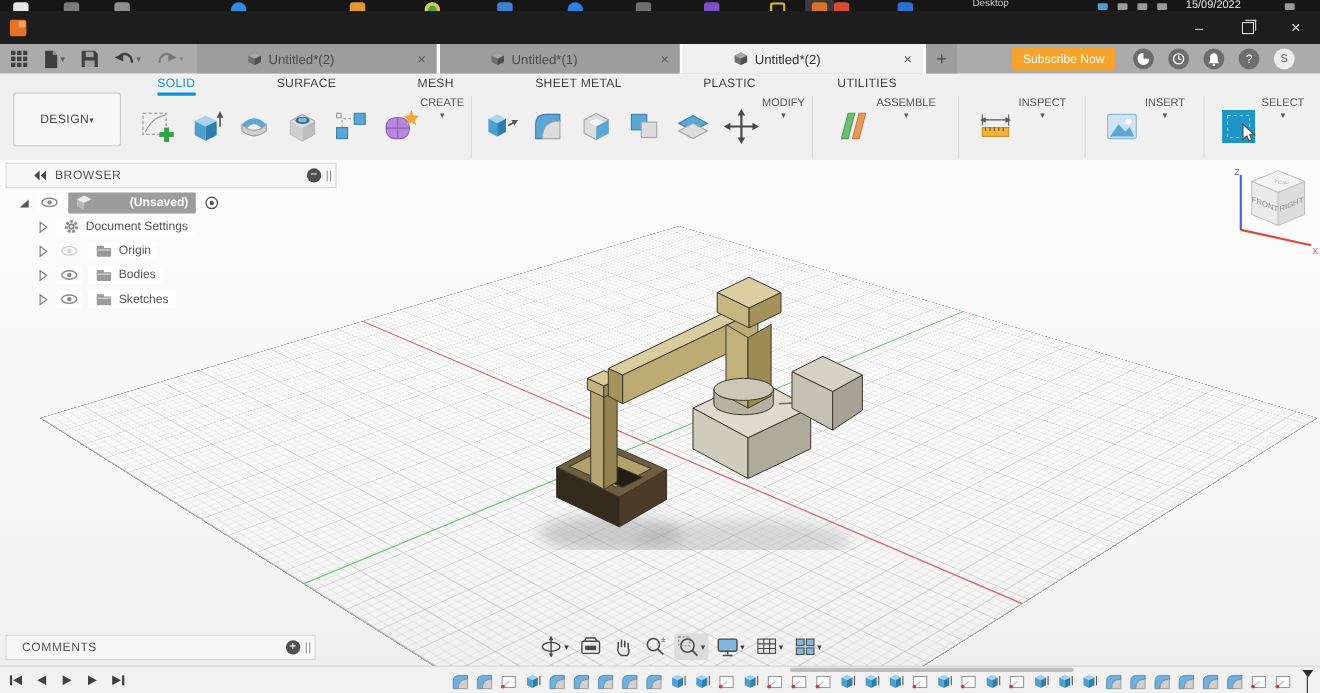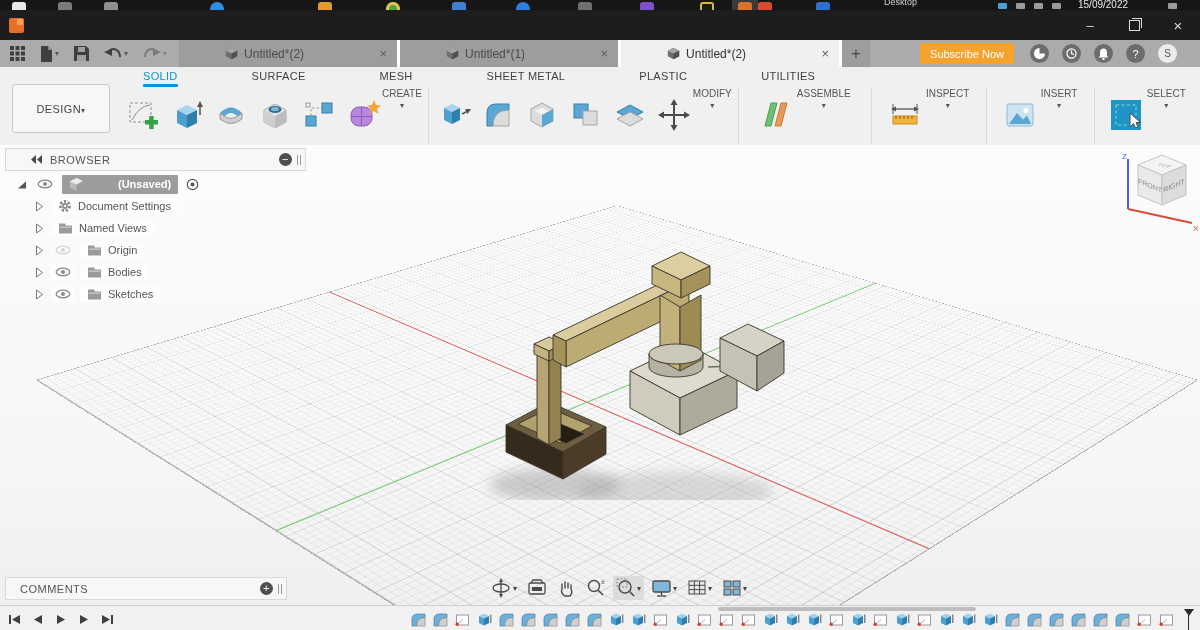--- a/index.html
+++ b/index.html
@@ -563,37 +563,20 @@
           </span>
           <span class="chip">
             <span style="display:flex">
               <svg width="14" height="14" viewBox="0 0 14 14">
                 <circle cx="7" cy="7" r="4.6" fill="none" stroke="#8a8a8a" stroke-width="2.8" stroke-dasharray="2.3 1.7"></circle>
                 <circle cx="7" cy="7" r="2.9" fill="#8a8a8a"></circle>
                 <circle cx="7" cy="7" r="1.3" fill="#f5f5f5"></circle>
               </svg>
             </span>
             <span class="blabel">Document Settings</span>
-          </span>
-        </div>
-        <div class="brow child">
-          <span class="arrow">
-            <svg width="9" height="11" viewBox="0 0 9 11">
-              <path d="M1.5,1 L7.5,5.5 L1.5,10 Z" fill="#fdfdfd" stroke="#777"></path>
-            </svg>
-          </span>
-          <span class="chip">
-            <span style="display:flex">
-              <svg width="15" height="12" viewBox="0 0 15 12">
-                <rect x="1" y="1.5" width="6.5" height="4" rx="0.5" fill="#9a9a9a"></rect>
-                <rect x="1" y="3.5" width="13" height="8" rx="0.5" fill="#9a9a9a"></rect>
-                <rect x="1.8" y="4.6" width="11.4" height="1.2" fill="#cfcfcf"></rect>
-              </svg>
-            </span>
-            <span class="blabel">Named Views</span>
           </span>
         </div>
         <div class="brow child">
           <span class="arrow">
             <svg width="9" height="11" viewBox="0 0 9 11">
               <path d="M1.5,1 L7.5,5.5 L1.5,10 Z" fill="#fdfdfd" stroke="#777"></path>
             </svg>
           </span>
           <span class="eye-wrap eye-hidden">
             <svg width="16" height="10" viewBox="0 0 16 10">

